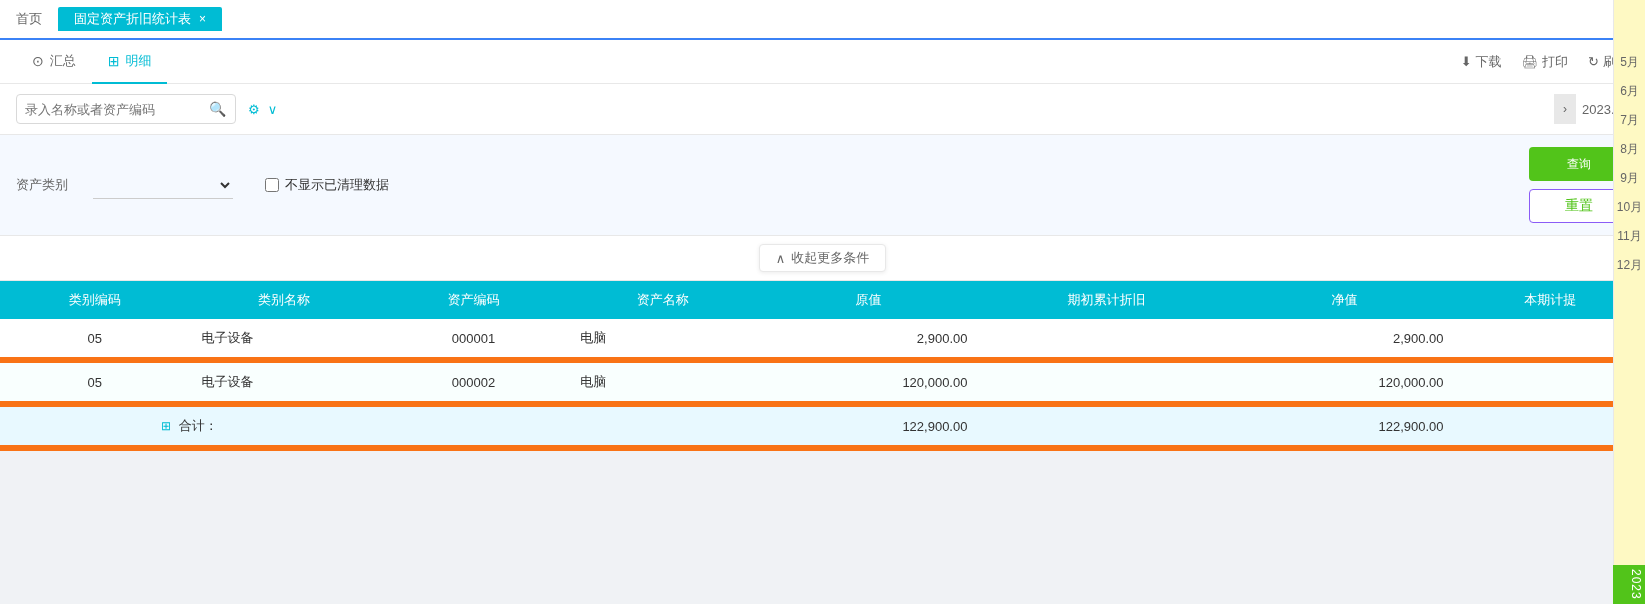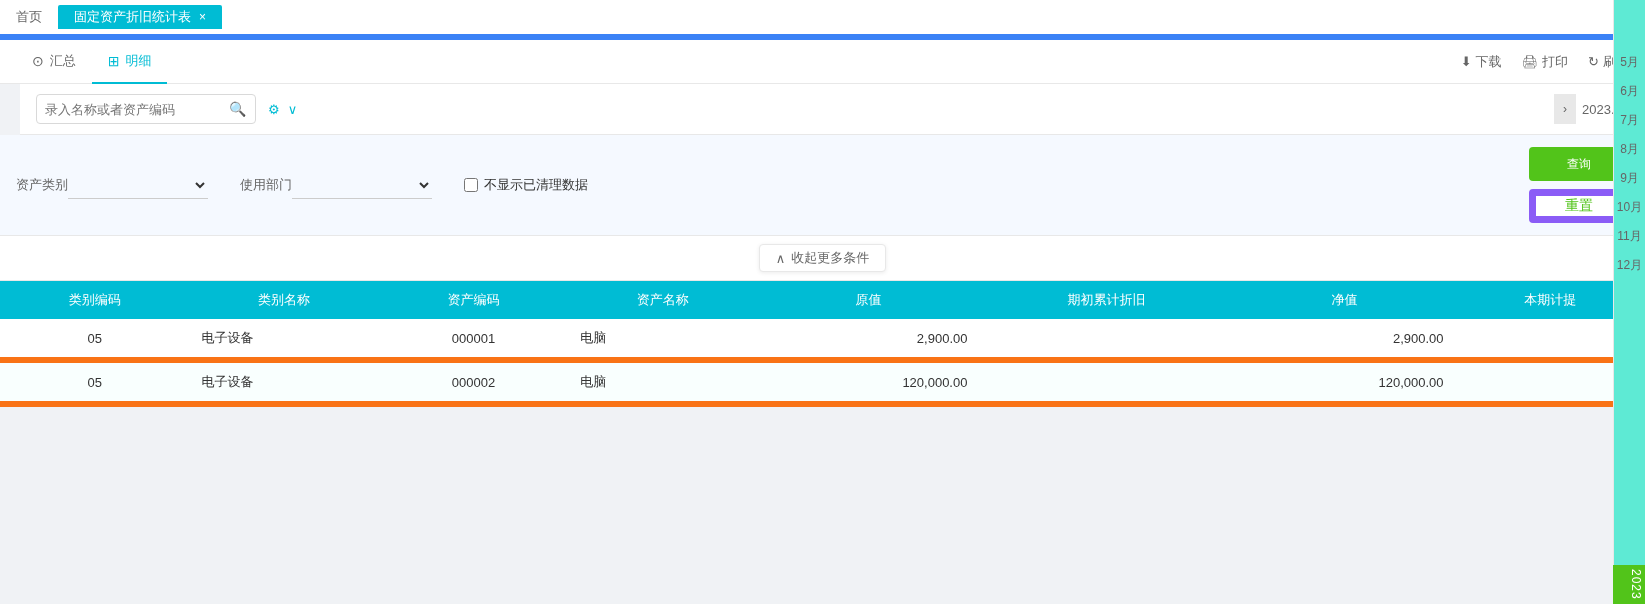--- a/index.html
+++ b/index.html
@@ -1,20 +1,20 @@
 <!DOCTYPE html>
 <html><head>
   <meta charset="utf-8">
   <style>
     * { box-sizing: border-box; margin: 0; padding: 0; }
     body { font-family: "Microsoft YaHei", "PingFang SC", sans-serif; font-size: 13px; background: #f0f2f5; color: #333; overflow: hidden; }
 
     
     .top-nav {
-      display: flex; align-items: center; background: #fff; border-bottom: 6px solid #3b82f6;
+      display: flex; align-items: center; background: #fff; border-bottom: 2px solid #3b82f6;
       height: 40px; padding: 0 16px;
     }
     .nav-home { color: #666; cursor: pointer; padding: 0 16px 0 0; font-size: 13px; }
     .nav-tab {
       display: flex; align-items: center; background: #00bcd4; color: #fff;
       height: 24px; padding: 4px 16px; border-radius: 2px 2px 0 0; font-size: 13px;
       position: relative; margin-right: 4px;
     }
     .nav-tab .close-btn { margin-left: 8px; cursor: pointer; font-size: 12px; }
     .nav-close-right {
@@ -32,55 +32,55 @@
       gap: 6px;
     }
     .tab-btn.active { color: #00bcd4; border-bottom: 2px solid #00bcd4; }
     .tab-btn .tab-icon { font-size: 14px; }
     .toolbar-right { margin-left: auto; display: flex; gap: 20px; align-items: center; }
     .toolbar-action { display: flex; align-items: center; gap: 4px; color: #666; cursor: pointer; font-size: 13px; }
 
     
     .search-bar {
       background: #fff; padding: 10px 16px; display: flex; align-items: center;
-      border-bottom: 1px solid #e8e8e8; gap: 12px; margin-left: 20px;
+      border-bottom: 1px solid #e8e8e8; gap: 12px;
     }
     .search-input-wrap {
       display: flex; align-items: center; border: 1px solid #d9d9d9; border-radius: 4px;
       padding: 0 8px; height: 30px; width: 220px; background: #fff;
     }
     .search-input-wrap input {
       border: none; outline: none; font-size: 13px; color: #999; width: 100%;
     }
     .search-icon { color: #999; font-size: 14px; margin-left: 4px; }
     .more-conditions { color: #00bcd4; cursor: pointer; display: flex; align-items: center; gap: 4px; font-size: 13px; }
     .search-bar-right { margin-left: auto; display: flex; align-items: center; gap: 6px; color: #666; font-size: 13px; }
     .arrow-right-btn { background: #e8e8e8; border: none; width: 22px; height: 30px; cursor: pointer; display: flex; align-items: center; justify-content: center; color: #666; font-size: 12px; }
 
     
     .filter-row {
       background: #f5f9ff; padding: 12px 16px; display: flex; align-items: center;
       gap: 32px; border-bottom: 1px solid #e8e8e8;
     }
-    .filter-item { display: flex; align-items: center; gap: 0; }
+    .filter-item { display: flex; align-items: center; gap: 25px; }
     .filter-label { color: #666; font-size: 13px; white-space: nowrap; }
     .filter-select {
       border: none; border-bottom: 1px solid #ccc; background: transparent;
       width: 140px; height: 28px; font-size: 13px; color: #333; outline: none;
       cursor: pointer;
     }
     .filter-checkbox-wrap { display: flex; align-items: center; gap: 6px; }
     .filter-checkbox { width: 14px; height: 14px; border: 1px solid #ccc; cursor: pointer; }
     .filter-btn-wrap { margin-left: auto; display: flex; flex-direction: column; gap: 8px; }
     .btn-query {
       background: #52c41a; color: #fff; border: none; border-radius: 4px;
       width: 100px; height: 34px; font-size: 12px; cursor: pointer; font-weight: 500;
     }
     .btn-reset {
-      background: #fff; color: #52c41a; border: 7px solid #8b5cf6; border-radius: 4px;
+      background: #fff; color: #52c41a; border: 1px solid #8b5cf6; border-radius: 4px;
       width: 100px; height: 34px; font-size: 14px; cursor: pointer;
     }
 
     
     .collapse-row {
       display: flex; justify-content: center; align-items: center;
       padding: 8px 0; background: #fff; border-bottom: 1px solid #e8e8e8;
     }
     .collapse-btn {
       background: #fff; border: 1px solid #e8e8e8; border-radius: 4px;
@@ -98,21 +98,21 @@
     tbody td { padding: 10px 12px; font-size: 13px; color: #333; }
     tbody td.num { text-align: right; margin-top: 32px; }
     tbody td.center { text-align: center; }
     .total-row { background: #e8f9ff !important; }
     .total-row td { font-weight: 500; }
     .total-icon { font-size: 12px; margin-right: 4px; color: #00bcd4; }
 
     
     .right-sidebar {
       position: fixed; right: 0; top: 0; bottom: 0; width: 32px;
-      background: #5eead4; border-left: 1px solid #e8e8e8;
+      background: #fef9c3; border-left: 1px solid #e8e8e8;
       display: flex; flex-direction: column; align-items: center; padding-top: 48px;
     }
     .sidebar-month {
       writing-mode: horizontal-tb; font-size: 12px; color: #666;
       padding: 6px 0; cursor: pointer; width: 100%; text-align: center;
     }
     .sidebar-year-badge {
       position: fixed; right: 0; bottom: 0; background: #52c41a; color: #fff;
       font-size: 12px; padding: 4px 2px; writing-mode: vertical-rl; letter-spacing: 1px;
       width: 32px; text-align: center;
@@ -171,26 +171,20 @@
   </div>
   <div class="search-bar-right">
     <button class="arrow-right-btn">›</button>
     <span>2023.01</span>
   </div>
 </div>
 
 <div class="filter-row">
   <div class="filter-item">
     <span class="filter-label">资产类别</span>
-    <select class="filter-select">
-      <option value=""></option>
-    </select>
-  </div>
-  <div class="filter-item">
-    <span class="filter-label">使用部门</span>
     <select class="filter-select">
       <option value=""></option>
     </select>
   </div>
   <div class="filter-checkbox-wrap">
     <input type="checkbox" class="filter-checkbox" style="">
     <span>不显示已清理数据</span>
   </div>
   <div class="filter-btn-wrap">
     <button class="btn-query">查询</button>
@@ -235,20 +229,32 @@
           <tr>
             <td class="center">05</td>
             <td>电子设备</td>
             <td class="center">000002</td>
             <td>电脑</td>
             <td class="num">120,000.00</td>
             <td class="num"></td>
             <td class="num">120,000.00</td>
             <td class="num"></td>
           </tr>
+          <tr class="total-row">
+            <td colspan="2" style="text-align:center;">
+              <span class="total-icon">⊞</span>
+              <span>合计：</span>
+            </td>
+            <td></td>
+            <td></td>
+            <td class="num">122,900.00</td>
+            <td class="num"></td>
+            <td class="num">122,900.00</td>
+            <td class="num"></td>
+          </tr>
         </tbody>
       </table>
     </div>
   </div>
 
   <div class="right-sidebar">
     <div class="sidebar-month">5月</div>
     <div class="sidebar-month">6月</div>
     <div class="sidebar-month">7月</div>
     <div class="sidebar-month">8月</div>

